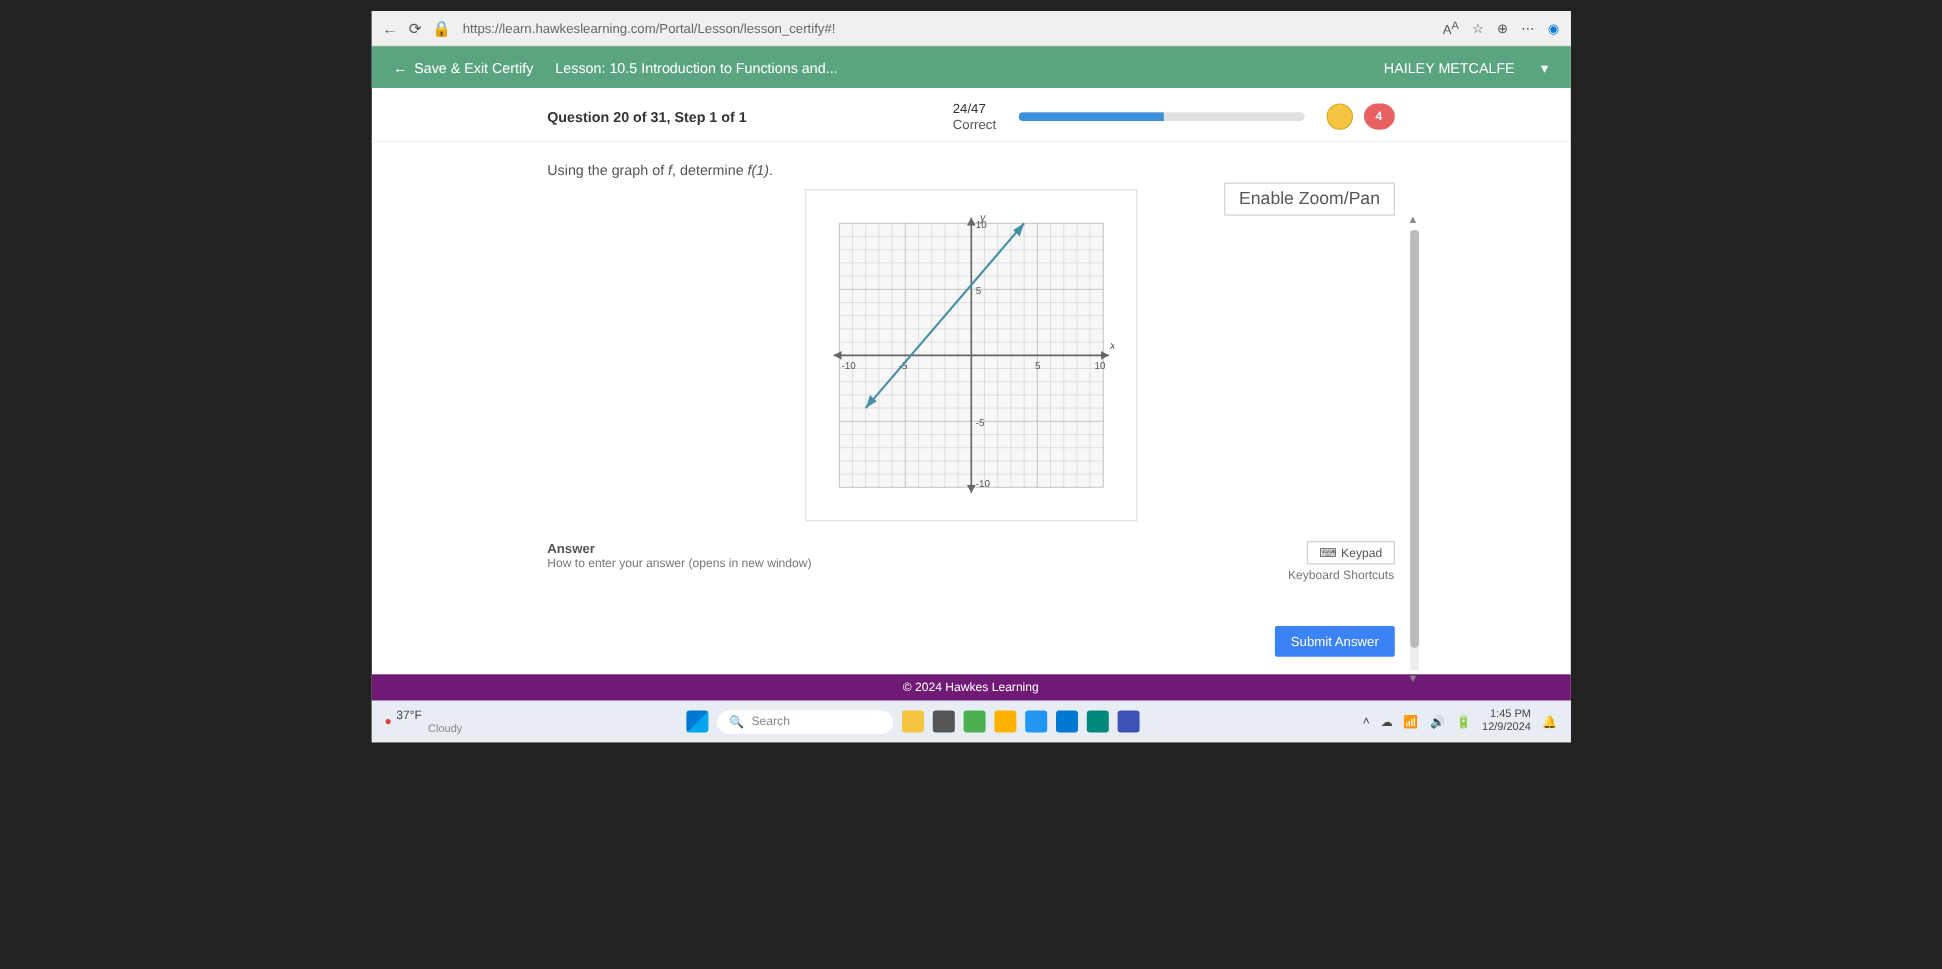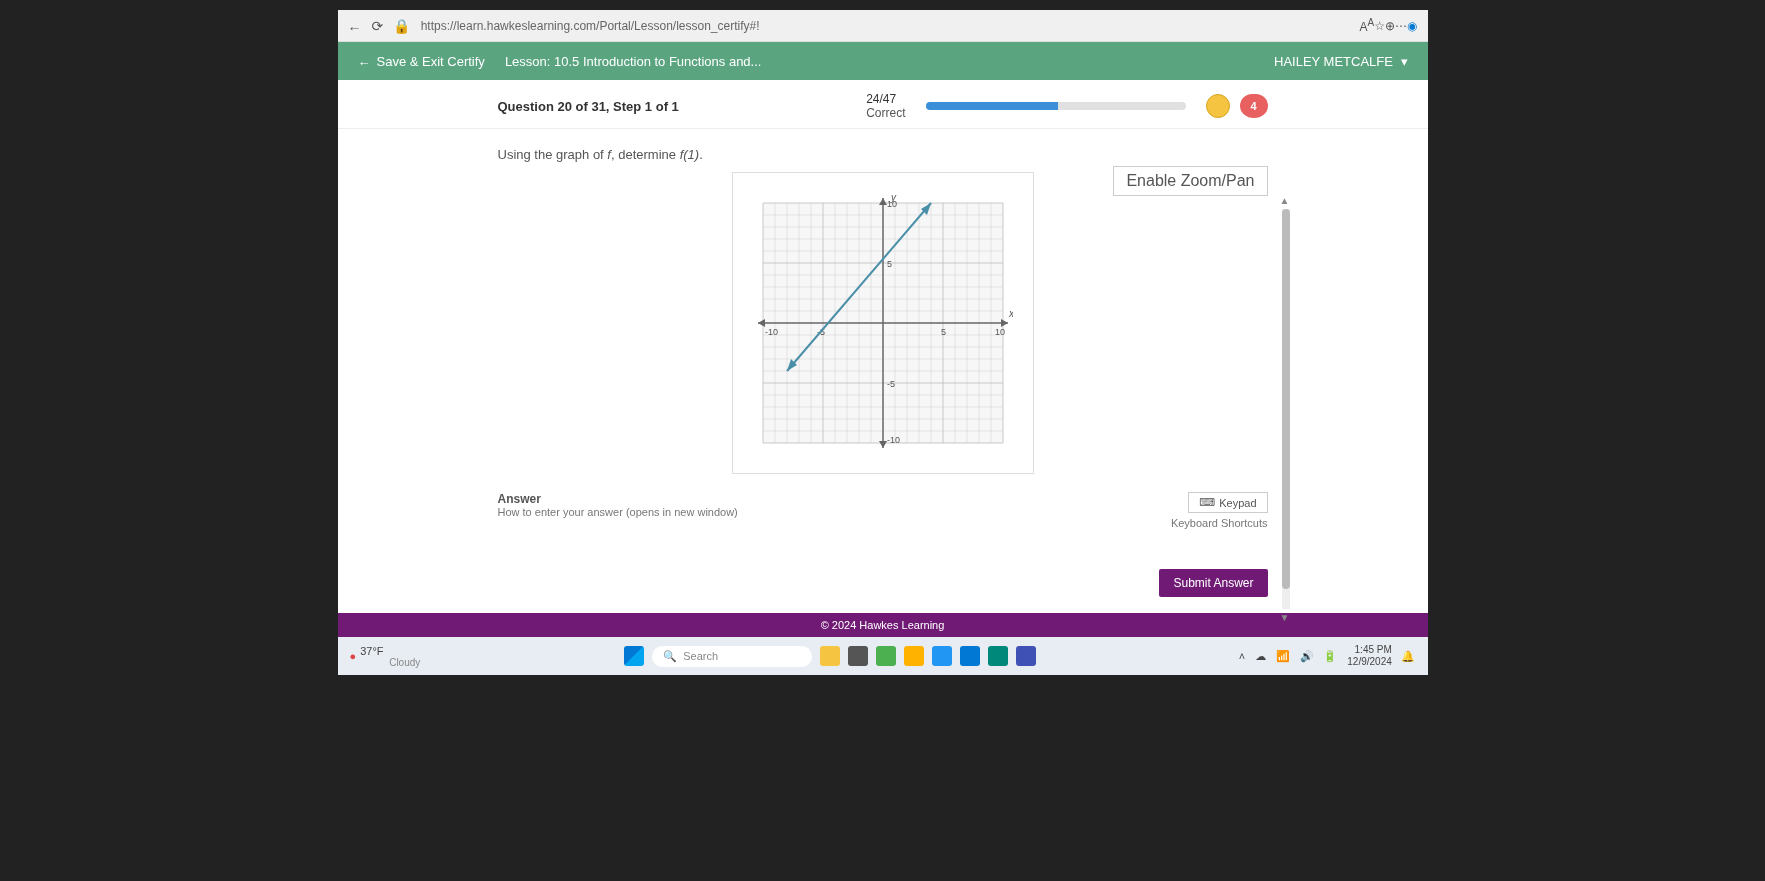--- a/index.html
+++ b/index.html
@@ -3,27 +3,27 @@
   <meta charset="utf-8">
   <style>
     * { margin: 0; padding: 0; box-sizing: border-box; font-family: Arial, sans-serif; }
     body { background: #222; display: flex; justify-content: center; align-items: flex-start; }
     .screen { width: 1090px; background: #fff; margin-top: 10px; position: relative; }
     
     
     .browser-bar { background: #f0f0f0; height: 32px; display: flex; align-items: center; padding: 0 10px; gap: 10px; font-size: 12px; color: #555; border-bottom: 1px solid #ddd; }
     .browser-bar .nav-icon { font-size: 14px; cursor: pointer; }
     .browser-bar .url { flex: 1; color: #666; }
-    .browser-bar .right-icons { display: flex; align-items: center; }
+    .browser-bar .right-icons { display: flex; gap: 12px; align-items: center; }
     
     
     .header { background: #5aa580; color: #fff; height: 38px; display: flex; align-items: center; padding: 0 20px; font-size: 13px; }
     .save-exit { cursor: pointer; margin-right: 20px; display: flex; align-items: center; gap: 6px; }
     .lesson-title { flex: 1; }
-    .user-menu { display: flex; align-items: center; gap: 8px; cursor: pointer; }
+    .user-menu { display: flex; align-items: center; gap: 24px; cursor: pointer; }
     
     
     .question-bar { padding: 12px 160px 8px 160px; display: flex; align-items: center; font-size: 13px; color: #333; border-bottom: 1px solid #eee; }
     .question-info { flex: 1; font-weight: bold; }
     .score-block { text-align: left; margin-right: 20px; }
     .score-num { font-size: 12px; }
     .score-label { font-size: 12px; color: #555; }
     .progress-container { width: 260px; height: 8px; background: #e0e0e0; border-radius: 4px; overflow: hidden; margin-right: 20px; }
     .progress-fill { height: 100%; background: #3a8fd8; width: 51%; }
     .coin { width: 24px; height: 24px; background: #f5c542; border-radius: 50%; border: 1px solid #d4a520; margin-right: 10px; }
@@ -50,21 +50,21 @@
     
     
     .answer-row { margin-top: 18px; display: flex; align-items: flex-start; justify-content: space-between; font-size: 12px; }
     .answer-left .ans-title { color: #555; font-weight: bold; }
     .answer-left .ans-help { color: #777; font-size: 11px; }
     .answer-right { text-align: right; }
     .keypad-btn { border: 1px solid #ccc; padding: 3px 10px; font-size: 11px; color: #555; cursor: pointer; display: inline-flex; align-items: center; gap: 4px; }
     .kbd-link { color: #777; font-size: 11px; margin-top: 4px; cursor: pointer; }
     
     .submit-row { text-align: right; padding: 0 160px 16px 160px; }
-    .submit-btn { background: #701a75; color: #fff; border: none; padding: 7px 14px; font-size: 12px; cursor: pointer; border-radius: 2px; }
+    .submit-btn { background: #3b82f6; color: #fff; border: none; padding: 7px 14px; font-size: 12px; cursor: pointer; border-radius: 2px; }
     
     
     .scroll-track { position: absolute; right: 138px; top: 80px; width: 8px; height: 400px; background: #eee; }
     .scroll-thumb { position: absolute; top: 0; width: 8px; height: 380px; background: #bbb; border-radius: 4px; }
     .scroll-arrow { position: absolute; left: -2px; font-size: 10px; color: #888; }
     
     
     .footer { background: #701a75; color: #fff; text-align: center; font-size: 11px; padding: 6px 0; }
     
     

